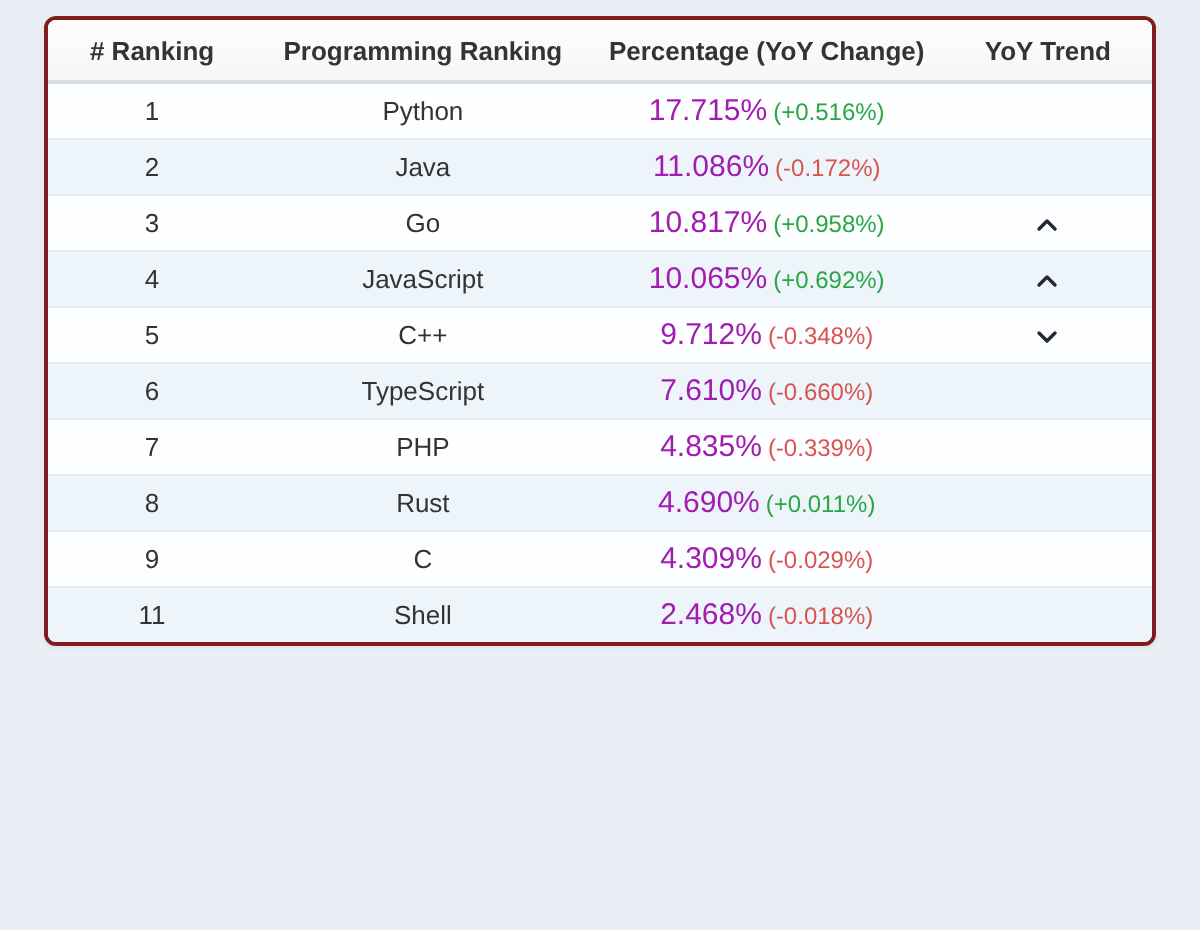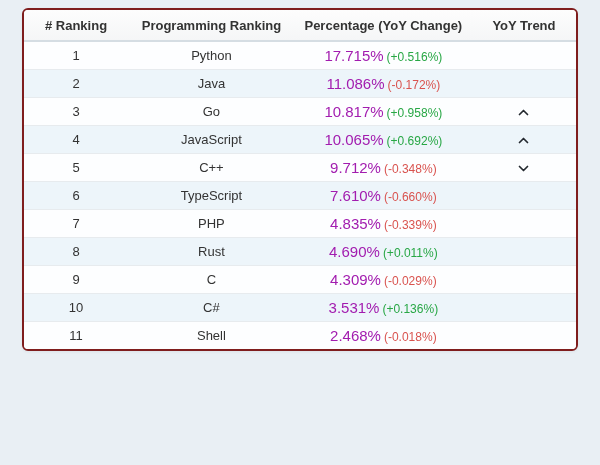--- a/index.html
+++ b/index.html
@@ -199,31 +199,20 @@
     <td class="c-lang">C</td>
     <td class="c-pct">
       <span class="pct">4.309%</span><span class="chg neg">(-0.029%)</span>
     </td>
     <td class="c-trend">
       
       
     </td>
   </tr>
 
-  <tr>
-    <td class="c-rank">10</td>
-    <td class="c-lang">C#</td>
-    <td class="c-pct">
-      <span class="pct">3.531%</span><span class="chg pos">(+0.136%)</span>
-    </td>
-    <td class="c-trend">
-      
-      
-    </td>
-  </tr>
 
   <tr>
     <td class="c-rank">11</td>
     <td class="c-lang">Shell</td>
     <td class="c-pct">
       <span class="pct">2.468%</span><span class="chg neg">(-0.018%)</span>
     </td>
     <td class="c-trend">
       
       

